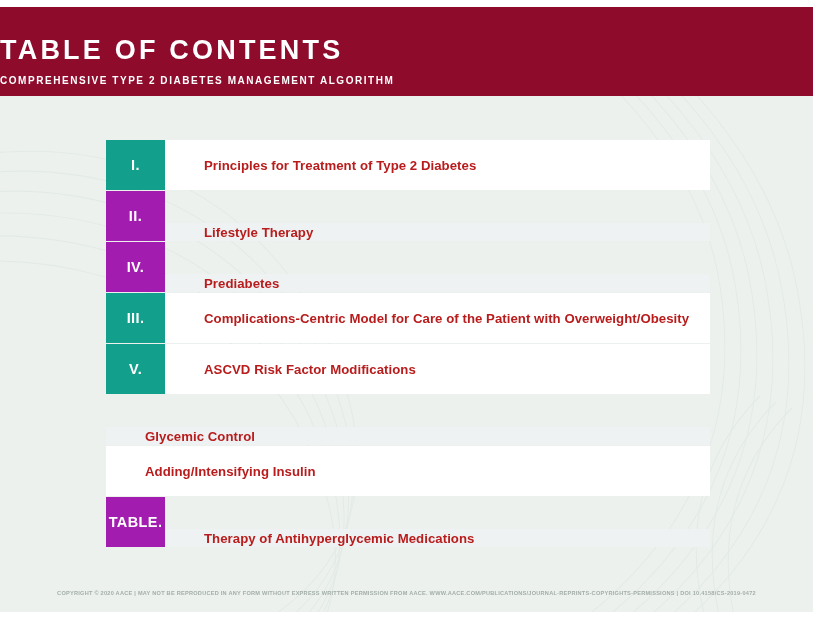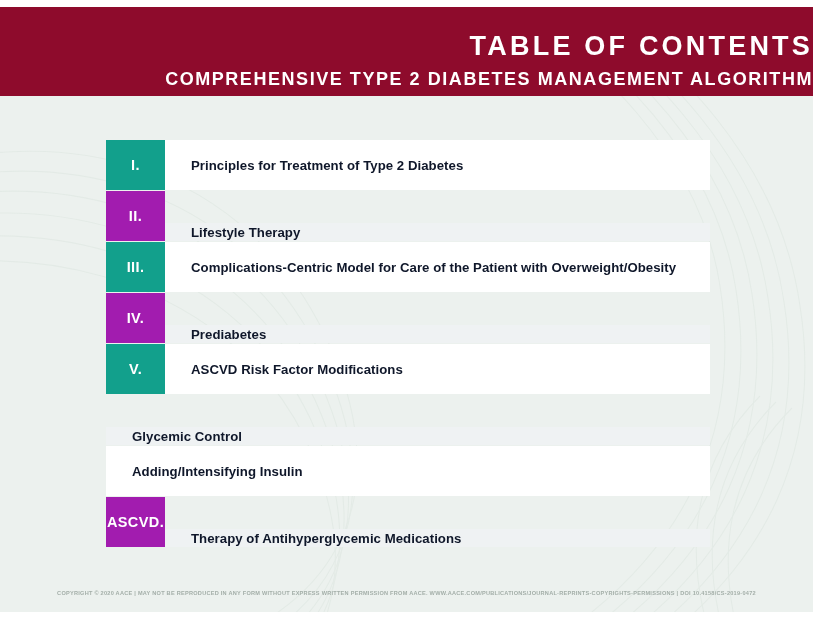--- a/index.html
+++ b/index.html
@@ -25,37 +25,37 @@
   
   .header-band {
     position: absolute;
     top: 7px;
     left: 0;
     width: 813px;
     height: 108px;
     background: #8E0B2C;
     display: flex;
     flex-direction: column;
-    align-items: flex-end;
+    align-items: flex-start;
     justify-content: center;
     box-sizing: border-box;
   }
   .header-title {
     color: #ffffff;
     font-size: 27px;
     font-weight: bold;
     letter-spacing: 3.2px;
     line-height: 1.1;
     margin: 0 0 9px 0;
     text-align: center;
     white-space: nowrap;
   }
   .header-subtitle {
     color: #ffffff;
-    font-size: 18px;
+    font-size: 10px;
     font-weight: bold;
     letter-spacing: 1.55px;
     line-height: 1.1;
     margin: 0;
     text-align: center;
     white-space: nowrap;
   }
 
   
   .body-area {
@@ -103,22 +103,22 @@
     letter-spacing: 0.4px;
     box-sizing: border-box;
   }
   .toc-num.light { background: #12A08C; }
   .toc-num.dark  { background: #a21caf; }
 
   .toc-label {
     flex: 1 1 auto;
     display: flex;
     align-items: center;
-    padding-left: 26px;
-    color: #0f172a;
+    padding-left: 39px;
+    color: #b91c1c;
     font-size: 13.2px;
     font-weight: bold;
     letter-spacing: 0.05px;
     box-sizing: border-box;
   }
   .toc-label.bg-white { background: #FFFFFF; }
   .toc-label.bg-tint  { background: #EFF2F3; margin-top: 32px; }
 
   
   .footer {
@@ -175,44 +175,44 @@
         <div class="toc-num light">I.</div>
         <div class="toc-label bg-white">Principles for Treatment of Type 2 Diabetes</div>
       </div>
 
       <div class="toc-row">
         <div class="toc-num dark">II.</div>
         <div class="toc-label bg-tint">Lifestyle Therapy</div>
       </div>
 
       <div class="toc-row">
+        <div class="toc-num dark">IV.</div>
+        <div class="toc-label bg-tint">Prediabetes</div>
+      </div>
+
+      <div class="toc-row">
         <div class="toc-num light">III.</div>
         <div class="toc-label bg-white">Complications-Centric Model for Care of the Patient with Overweight/Obesity</div>
       </div>
 
       <div class="toc-row">
-        <div class="toc-num dark">IV.</div>
-        <div class="toc-label bg-tint">Prediabetes</div>
-      </div>
-
-      <div class="toc-row">
         <div class="toc-num light">V.</div>
         <div class="toc-label bg-white">ASCVD Risk Factor Modifications</div>
       </div>
 
       <div class="toc-row">
         <div class="toc-label bg-tint">Glycemic Control</div>
       </div>
 
       <div class="toc-row">
         <div class="toc-label bg-white">Adding/Intensifying Insulin</div>
       </div>
 
       <div class="toc-row">
-        <div class="toc-num dark">ASCVD.</div>
+        <div class="toc-num dark">TABLE.</div>
         <div class="toc-label bg-tint">Therapy of Antihyperglycemic Medications</div>
       </div>
 
     </div>
 
     <div class="footer">
       <div class="footer-text">COPYRIGHT © 2020 AACE | MAY NOT BE REPRODUCED IN ANY FORM WITHOUT EXPRESS WRITTEN PERMISSION FROM AACE. WWW.AACE.COM/PUBLICATIONS/JOURNAL-REPRINTS-COPYRIGHTS-PERMISSIONS | DOI 10.4158/CS-2019-0472</div>
     </div>
 
   </div>

